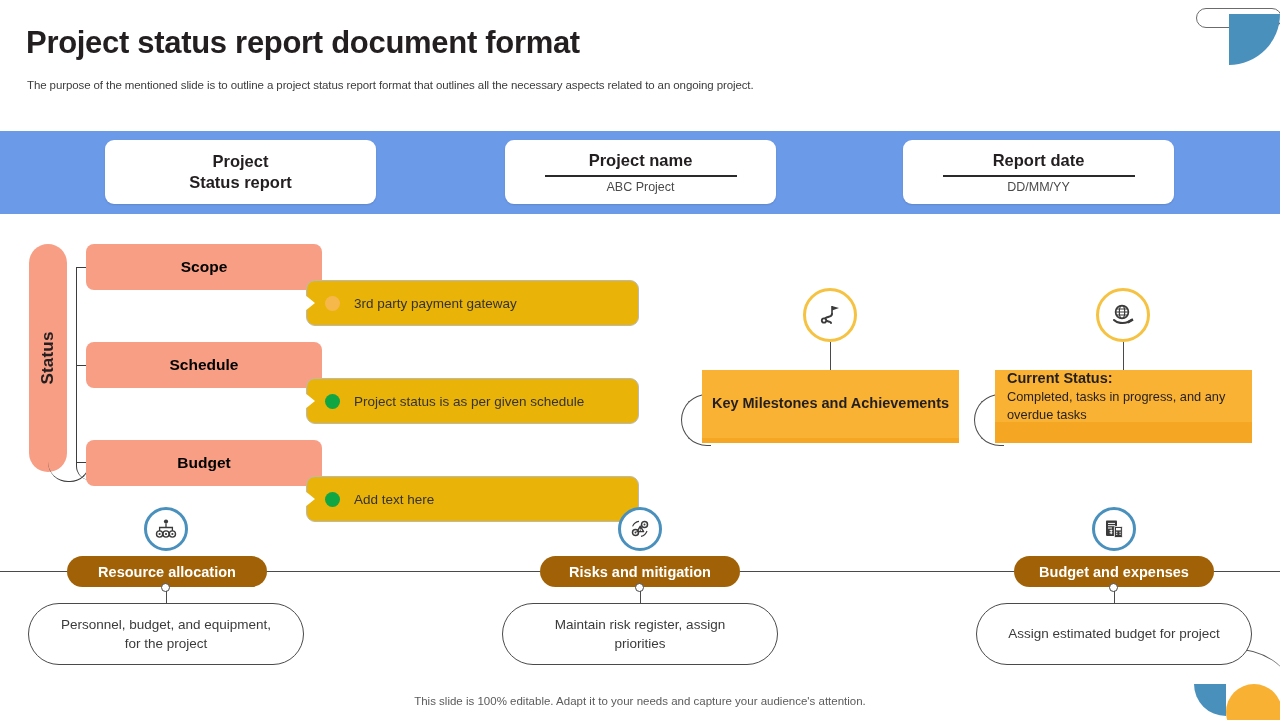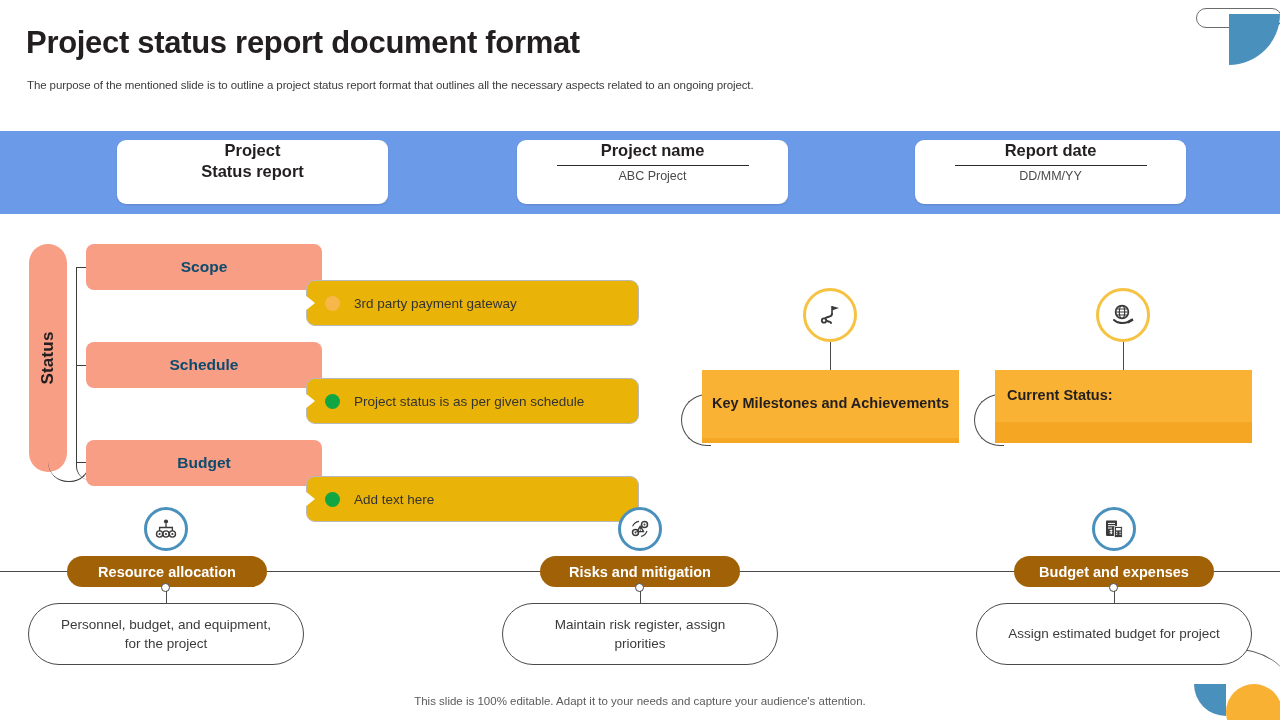--- a/index.html
+++ b/index.html
@@ -59,21 +59,21 @@
   .blue-band {
     position: absolute; left: 0; top: 131px;
     width: 1280px; height: 83px;
     background: #6b9ae8;
   }
   .band-card {
     position: absolute; top: 140px;
     background: #ffffff; border-radius: 9px;
     box-shadow: 0 1px 2px rgba(0,0,0,0.12);
     display: flex; flex-direction: column;
-    align-items: center;  margin-left: 12px;
+    align-items: center; justify-content: center;
   }
   #card-status { left: 105px; width: 271px; height: 64px; }
   #card-name   { left: 505px; width: 271px; height: 64px; }
   #card-date   { left: 903px; width: 271px; height: 64px; }
 
   .band-title {
     font-size: 16.5px; font-weight: 700; color: #231f20;
     line-height: 1.26; text-align: center;
   }
   .band-rule {
@@ -117,21 +117,21 @@
     border-bottom-right-radius: 22px;
     border-left: none;
   }
 
   .status-row { position: absolute; height: 46px; }
   .status-label {
     position: absolute; left: 86px; top: 0;
     width: 236px; height: 46px;
     background: #f79e85; border-radius: 8px;
     display: flex; align-items: center; justify-content: center;
-    font-size: 15.5px; font-weight: 700; color: #0c4a6e;
+    font-size: 15.5px; font-weight: 700; color: #000000;
   }
   .status-card {
     position: absolute; left: 306px; top: 0;
     width: 333px; height: 46px;
     background: #eab308;
     border: 1.1px solid #b9b9b9; border-radius: 9px;
     display: flex; align-items: center;
     padding-left: 18px;
     font-size: 13.5px; color: #333333;
     clip-path: polygon(0 0, 100% 0, 100% 100%, 0 100%, 0 66%, 9px 50%, 0 34%);
@@ -304,20 +304,21 @@
     <path d="M18 20.4 L23.4 17.4 L24.6 19.4 L19.4 22.6 Z" fill="#3a3a3a"></path>
   </svg>
 </div>
 <div class="or-connector-v" style="left:1123px; top:342px; height:29px;"></div>
 <div class="or-connector-h" style="left:1123px; top:371px; width:127px;"></div>
 <div class="or-connector-v" style="left:1250px; top:371px; height:72px;"></div>
 <div class="or-hook" style="left:974px; top:394px;"></div>
 <div class="or-box-shadow" style="left:995px; top:375px; width:257px; height:68px;"></div>
 <div class="or-box left" style="left:995px; top:370px; width:257px; height:52px;">
   <div class="or-title">Current Status:</div>
+  <div class="or-body">Completed, tasks in progress, and any overdue tasks</div>
 </div>
 
 <div class="bl-line" style="left:0px;   top:571px; width:68px;"></div>
 <div class="bl-line" style="left:266px; top:571px; width:274px;"></div>
 <div class="bl-line" style="left:740px; top:571px; width:275px;"></div>
 <div class="bl-line" style="left:1214px;top:571px; width:66px;"></div>
 
 <div class="bl-ring" style="left:144px; top:507px;">
   <svg width="24" height="24" viewBox="0 0 24 24">
     <circle cx="12" cy="4.6" r="2.1" fill="#3a3a3a"></circle>

